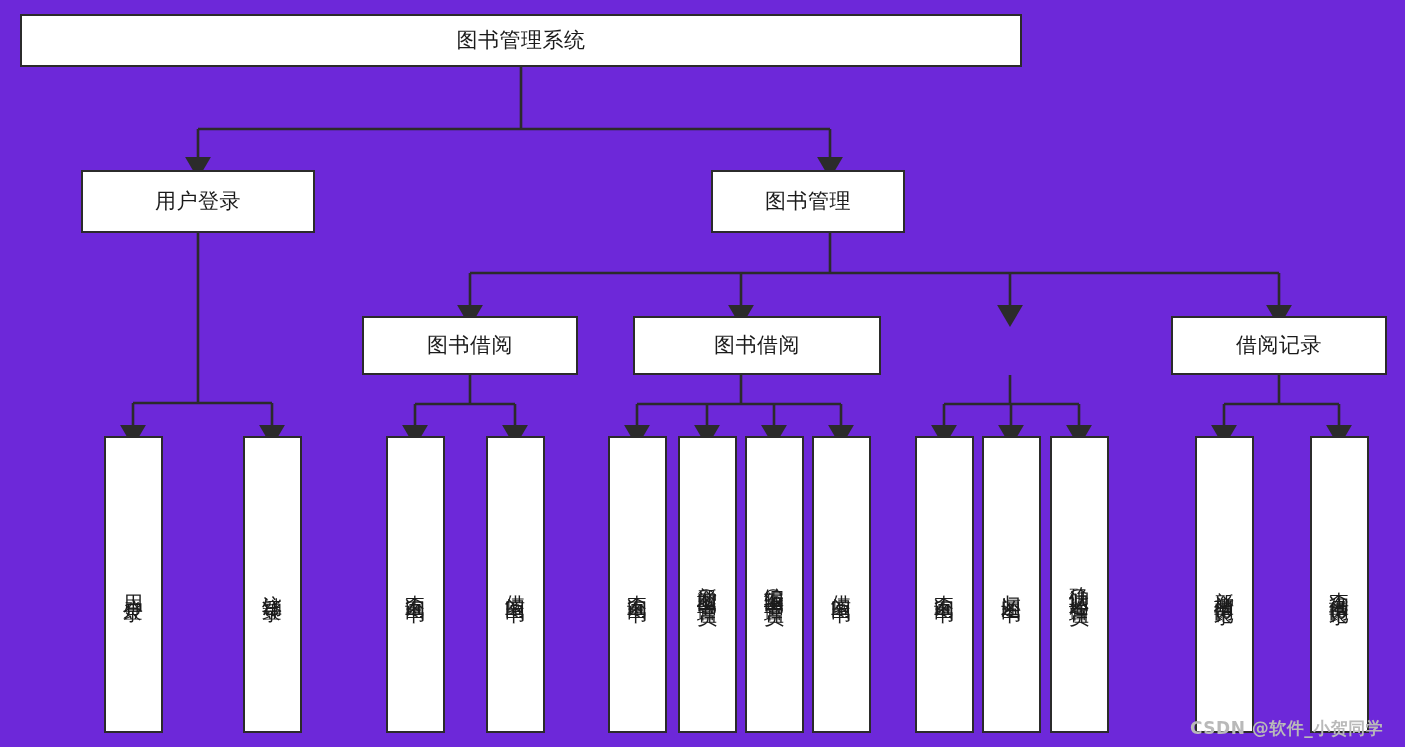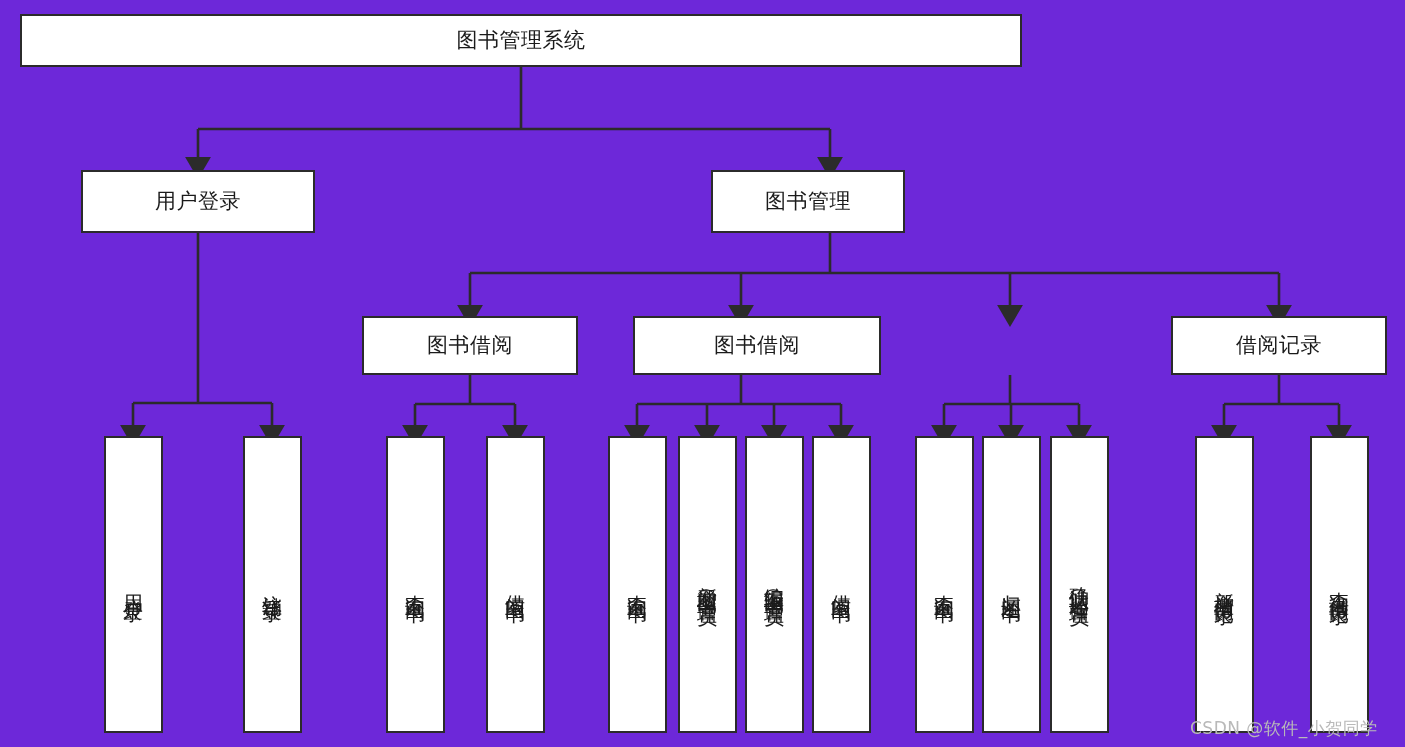--- a/index.html
+++ b/index.html
@@ -176,14 +176,14 @@
   <div class="node leaf" style="left: 1050px; top: 436px; width: 59px; height: 297px; border-color: rgb(43, 43, 43); background: rgb(255, 255, 255); color: rgb(27, 27, 27);">
     <span class="node-label">确认归还（管理员）</span>
   </div>
   <div class="node leaf" style="left: 1195px; top: 436px; width: 59px; height: 297px; border-color: rgb(43, 43, 43); background: rgb(255, 255, 255); color: rgb(27, 27, 27);">
     <span class="node-label">新增借阅记录</span>
   </div>
   <div class="node leaf" style="left: 1310px; top: 436px; width: 59px; height: 297px; border-color: rgb(43, 43, 43); background: rgb(255, 255, 255); color: rgb(27, 27, 27);">
     <span class="node-label">查询借阅记录</span>
   </div>
 
-  <span class="watermark" style="left: 1190px; top: 717px; color: rgb(185, 185, 185);">CSDN @软件_小贺同学</span>
+  <span class="watermark" style="left: 1190px; top: 717px; color: rgb(185, 185, 185); font-weight: bold;">CSDN @软件_小贺同学</span>
 </div>
 
 </body></html>

